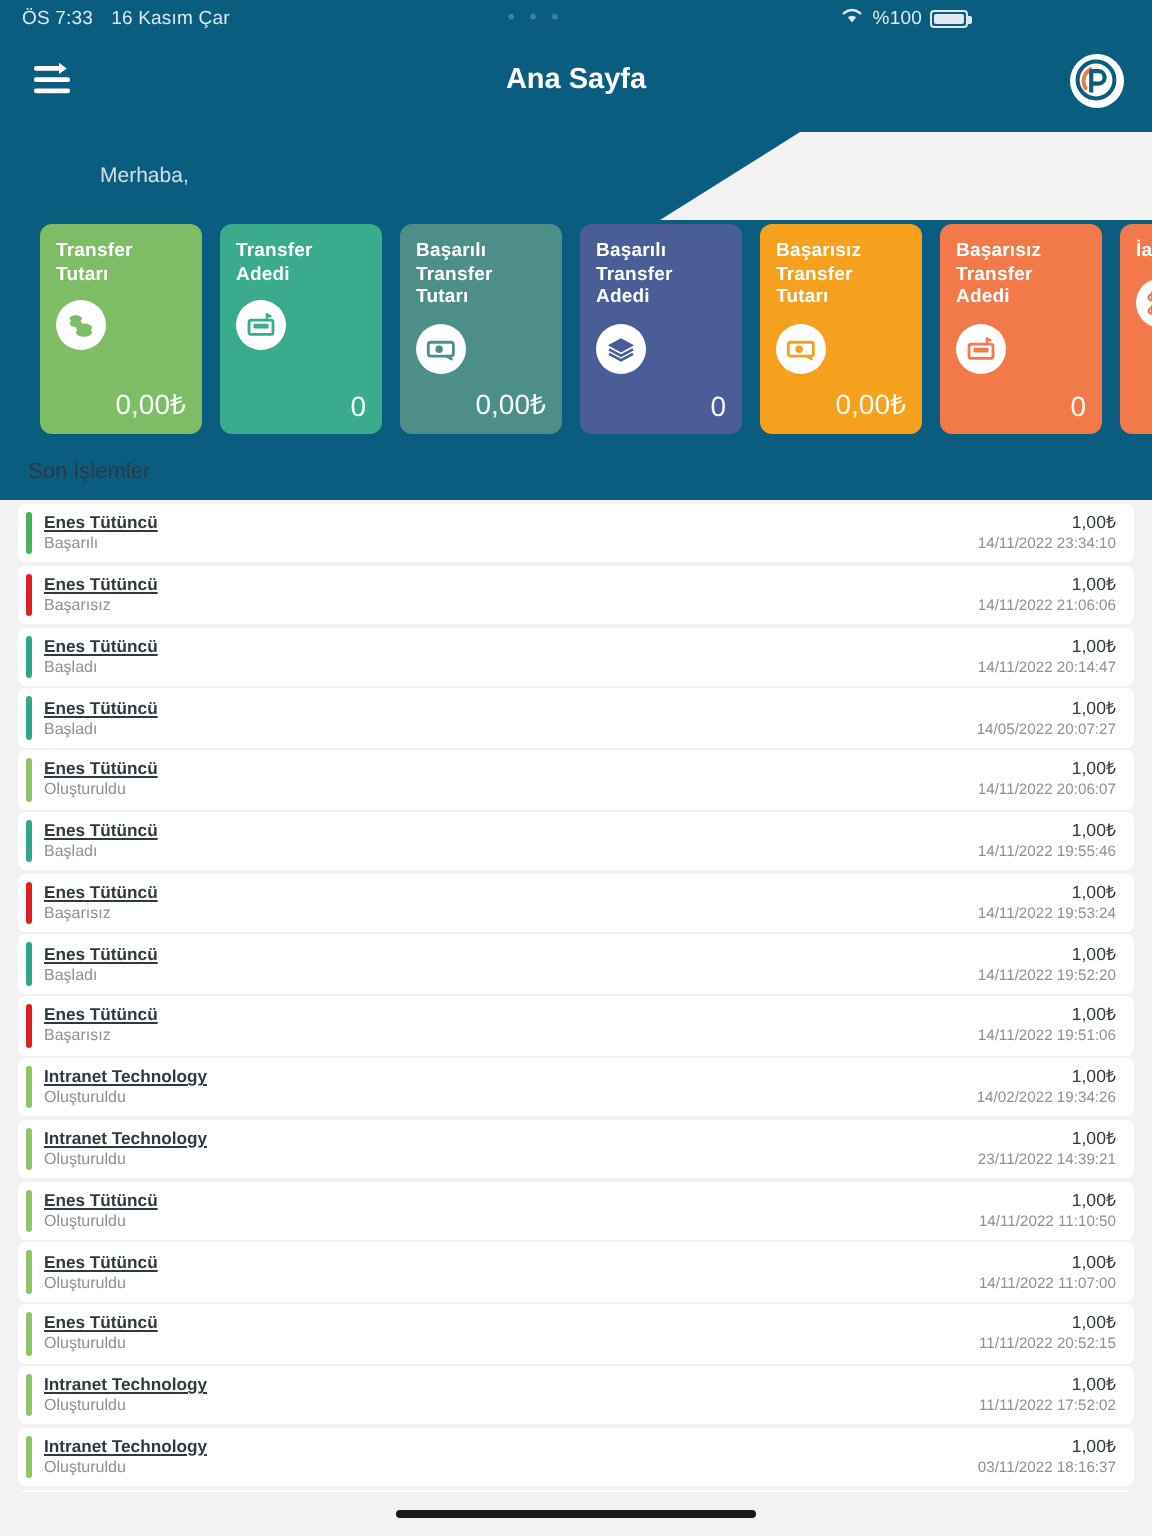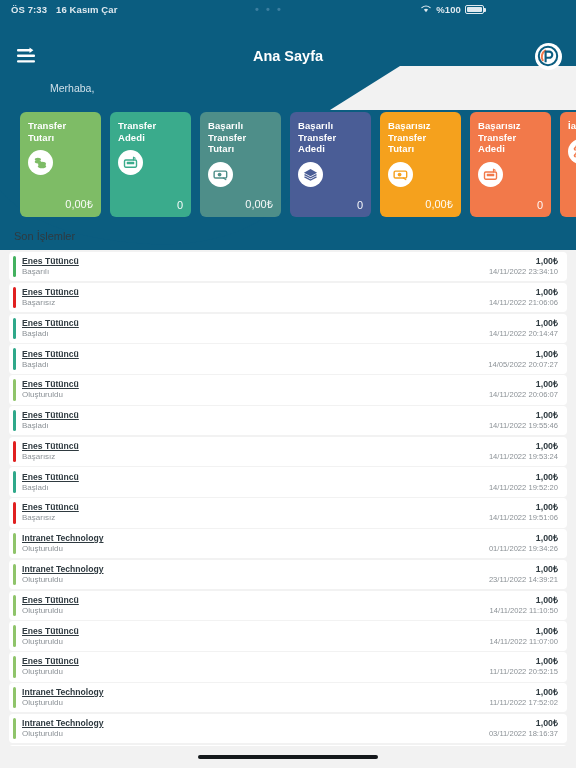--- a/index.html
+++ b/index.html
@@ -12,39 +12,39 @@
   #app { position: relative; width: 576px; height: 768px; background: #f2f2f2; overflow: hidden; }
 
   
   .header-bg {
     position: absolute; left: 0; top: 0; width: 576px; height: 250px;
     z-index: 0; pointer-events: none;
   }
   .statusbar {
     position: absolute; left: 0; top: 0; width: 495px; height: 18px;
     display: flex; align-items: center; z-index: 5;
-    color: #dfe9ef; font-size: 9.5px; font-weight: bold;
+    color: #dfe9ef; font-size: 9.5px; font-weight: normal;
     letter-spacing: .1px;
   }
   .sb-left { display: flex; align-items: center; gap: 9px; padding-left: 11px; }
   .sb-mid { flex: 1; text-align: center; color: #3d7fa0; font-size: 11px; letter-spacing: 2px; line-height: 6px;}
   .sb-right { display: flex; align-items: center; gap: 4px; padding-right: 11px; justify-content: flex-end; }
   .wifi-ic { display:inline-block; }
   .battery {
     width: 19px; height: 9px; border: 1.2px solid #dfe9ef; border-radius: 2px;
     position: relative; background: transparent;
   }
   .battery::after{
     content:""; position:absolute; right:-3px; top:2.2px; width:1.6px; height:4px;
     background:#dfe9ef; border-radius: 0 1px 1px 0;
   }
   .battery i { position:absolute; left:1px; top:1px; bottom:1px; width: 15px; background:#dfe9ef; border-radius:1px; display:block; }
 
   .navbar {
-    position: absolute; left: 0; top: 36px; width: 576px; height: 40px;
+    position: absolute; left: 0; top: 20px; width: 576px; height: 40px;
     display: flex; align-items: center; z-index: 5;
   }
   .menu-btn { width: 56px; display:flex; align-items:center; justify-content:center; cursor:pointer; }
   .nav-title { flex: 1; text-align: center; color: #ffffff; font-size: 14.5px; font-weight: bold; }
   .logo-wrap { width: 56px; display:flex; align-items:center; justify-content:center; cursor:pointer; }
   .logo {
     width: 27px; height: 27px; border-radius: 50%; background: #ffffff;
     display:flex; align-items:center; justify-content:center;
   }
 
@@ -64,21 +64,21 @@
     padding: 8px 7px 7px 8px; position: relative; color: #ffffff;
     display: flex; flex-direction: column; cursor: pointer;
   }
   .card-title { font-size: 9.5px; font-weight: bold; line-height: 11.5px; letter-spacing: .1px; }
   .card-icon {
     width: 25px; height: 25px; border-radius: 50%; background: #ffffff;
     margin-top: 7px; display:flex; align-items:center; justify-content:center;
   }
   .card-value {
     position: absolute; right: 8px; bottom: 6px;
-    font-size: 11px; color: #ffffff; opacity: .95;
+    font-size: 14px; color: #ffffff; opacity: .95;
   }
 
   
   .list-title {
     position: absolute; left: 14px; top: 230px; z-index: 6;
     font-size: 11px; color: #2f3a40; font-weight: normal;
   }
   .tx-list {
     position: absolute; left: 0; top: 252px; width: 576px; height: 494px;
     padding: 0 9px; z-index: 4; overflow: hidden;
@@ -88,21 +88,21 @@
     position: relative; display: flex; align-items: center;
     padding: 0 9px 0 13px; cursor: pointer;
   }
   .tx-bar {
     position: absolute; left: 4px; top: 4px; bottom: 4px; width: 3.4px; border-radius: 2px;
   }
   .tx-left { flex: 1; display: flex; flex-direction: column; justify-content: center; }
   .tx-name { font-size: 8.6px; font-weight: bold; color: #2f3a40; line-height: 11px; text-decoration: underline; }
   .tx-status { font-size: 8px; color: #8b9196; line-height: 10px; }
   .tx-right { display: flex; flex-direction: column; align-items: flex-end; justify-content: center; }
-  .tx-amount { font-size: 8.8px; font-weight: bold; color: #2f3a40; line-height: 11px; }
+  .tx-amount { font-size: 8.8px; font-weight: normal; color: #2f3a40; line-height: 11px; }
   .tx-date { font-size: 7.6px; color: #8b9196; line-height: 10px; }
 
   .home-indicator {
     position: absolute; left: 50%; transform: translateX(-50%); bottom: 9px;
     width: 180px; height: 4.5px; border-radius: 3px; background: #14181b; z-index: 9;
   }
 </style>
 </head>
 <body>
 
@@ -341,21 +341,21 @@
         </div>
       </div>
       <div class="tx-row">
         <span class="tx-bar" style="background:#8fc46a"></span>
         <div class="tx-left">
           <span class="tx-name">Intranet Technology</span>
           <span class="tx-status">Oluşturuldu</span>
         </div>
         <div class="tx-right">
           <span class="tx-amount">1,00₺</span>
-          <span class="tx-date">01/11/2022 19:34:26</span>
+          <span class="tx-date">14/02/2022 19:34:26</span>
         </div>
       </div>
       <div class="tx-row">
         <span class="tx-bar" style="background:#8fc46a"></span>
         <div class="tx-left">
           <span class="tx-name">Intranet Technology</span>
           <span class="tx-status">Oluşturuldu</span>
         </div>
         <div class="tx-right">
           <span class="tx-amount">1,00₺</span>

